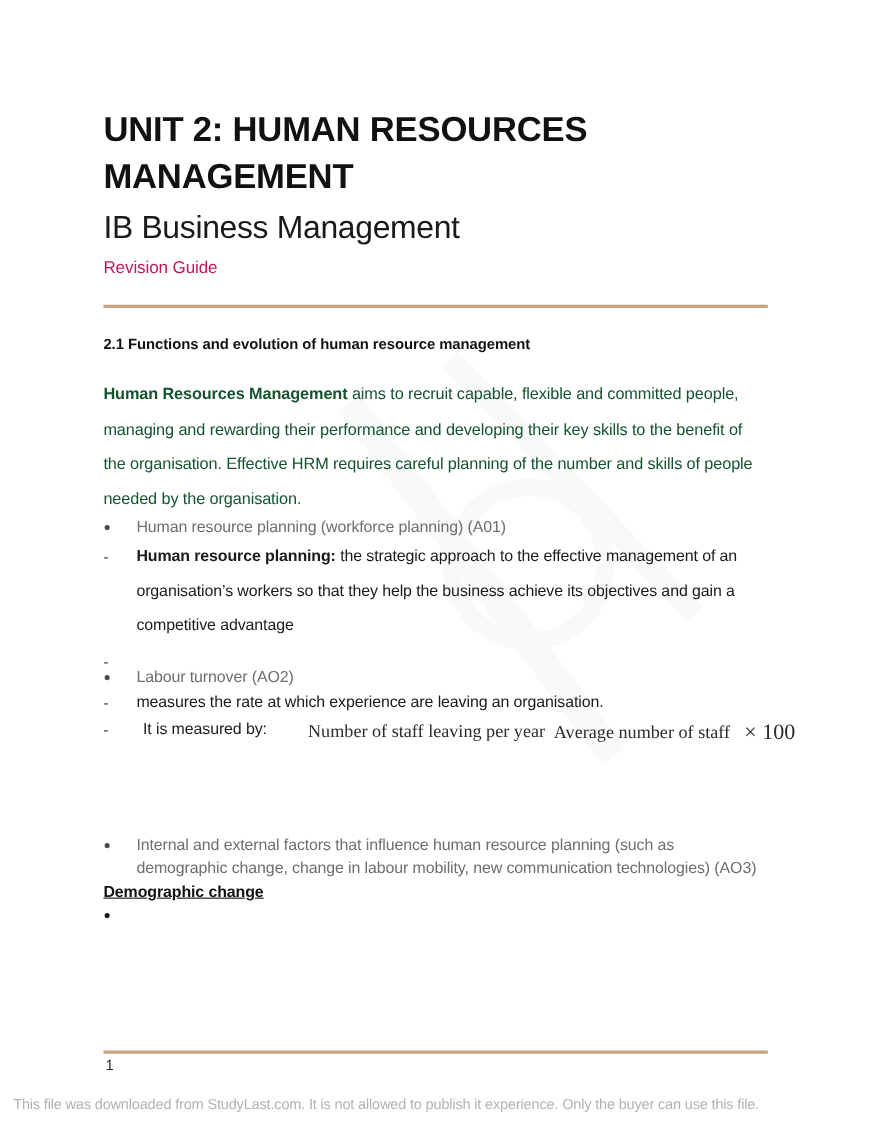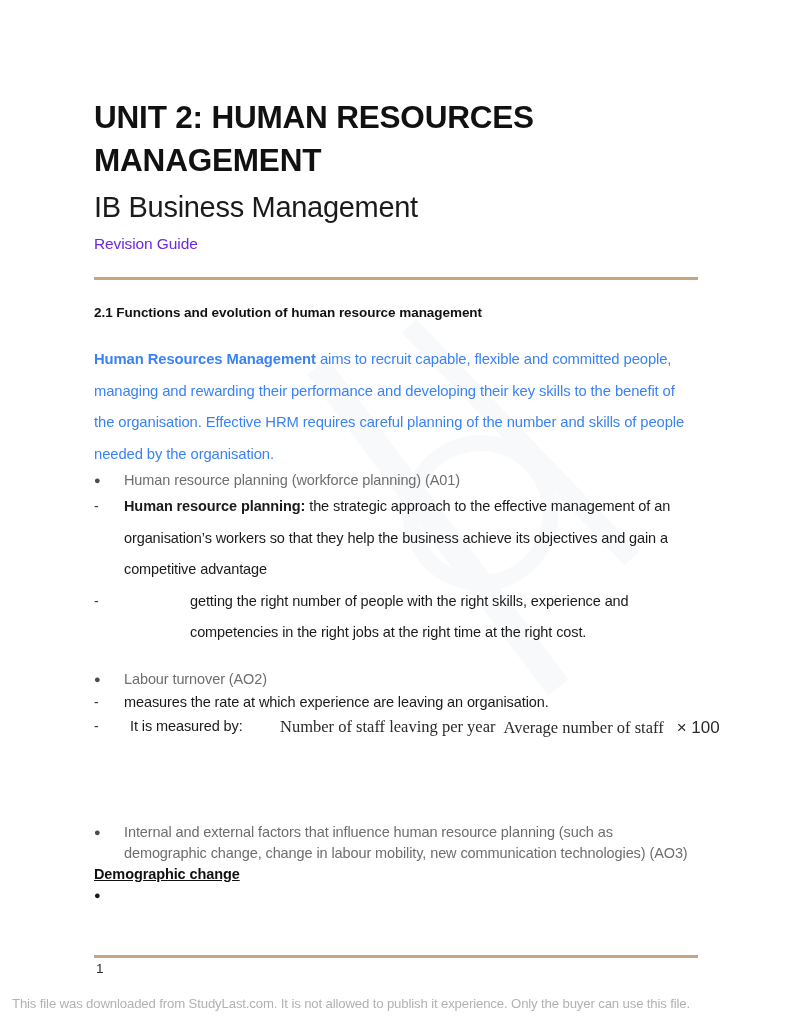--- a/index.html
+++ b/index.html
@@ -58,21 +58,21 @@
     font-weight: normal;
     line-height: 42px;
     color: #1a1a1a;
     margin: 0;
     padding-top: 4px;
     letter-spacing: -0.3px;
   }
   .doc-tagline {
     font-size: 15.5px;
     font-weight: normal;
-    color: #6d28d9;
+    color: #be185d;
     margin: 0;
     padding-top: 7px;
     letter-spacing: -0.1px;
   }
 
   
   .rule {
     position: absolute;
     left: 94px;
     width: 604px;
@@ -94,21 +94,21 @@
     font-size: 13.5px;
     font-weight: bold;
     color: #111111;
     line-height: 18px;
     margin: 0 0 22px 0;
     letter-spacing: -0.05px;
   }
 
   .body-para {
     font-size: 14.8px;
-    color: #3b82f6;
+    color: #14532d;
     line-height: 31.5px;
     margin: 0;
     letter-spacing: -0.1px;
   }
   .body-para b { font-weight: bold; }
 
   
   ul.bullets, ul.dashes {
     list-style: none;
     margin: 0;
@@ -232,25 +232,25 @@
     height: 1.4px;
     background: #2b2b2b;
   }
   .frac .den {
     font-size: 16.5px;
     line-height: 21px;
     padding: 1px 4px 0 4px;
     white-space: nowrap;
   }
   .mult {
-    font-size: 17px;
+    font-size: 20px;
     padding-left: 9px;
     padding-top: 2px;
     white-space: nowrap;
-    font-family: Liberation Sans, sans-serif;
+    font-family: Liberation Serif, serif;
   }
 
   
   .page-number {
     position: absolute;
     left: 96px;
     top: 961px;
     font-size: 13.5px;
     color: #2b2b2b;
   }
@@ -293,21 +293,20 @@
       <li class="li-bullet lvl1-bullet">
         <span class="marker">●</span>
         <span>Human resource planning (workforce planning) (A01)</span>
       </li>
       <li class="li-dash lvl1-dash-wide">
         <span class="marker">-</span>
         <b>Human resource planning:</b><span> the strategic approach to the effective management of an organisation’s workers so that they help the business achieve its objectives and gain a competitive advantage</span>
       </li>
       <li class="li-dash lvl2-dash">
         <span class="marker">-</span>
-        <span>getting the right number of people with the right skills, experience and competencies in the right jobs at the right time at the right cost.</span>
       </li>
     </ul>
 
     <div style="height:20px"></div>
 
     <ul class="bullets">
       <li class="li-bullet lvl1-bullet">
         <span class="marker">●</span>
         <span>Labour turnover (AO2)</span>
       </li>

